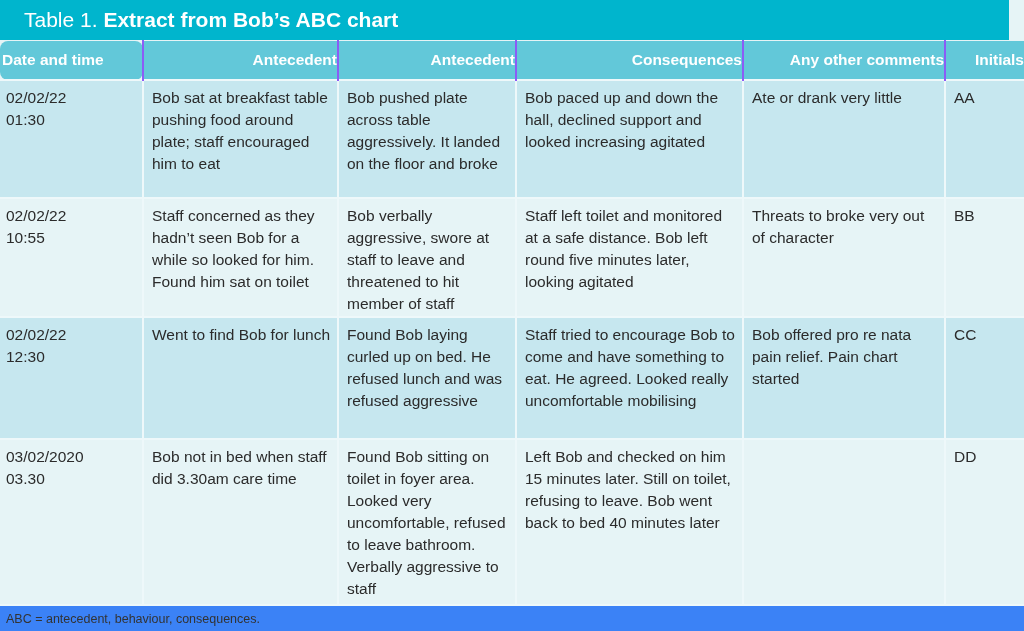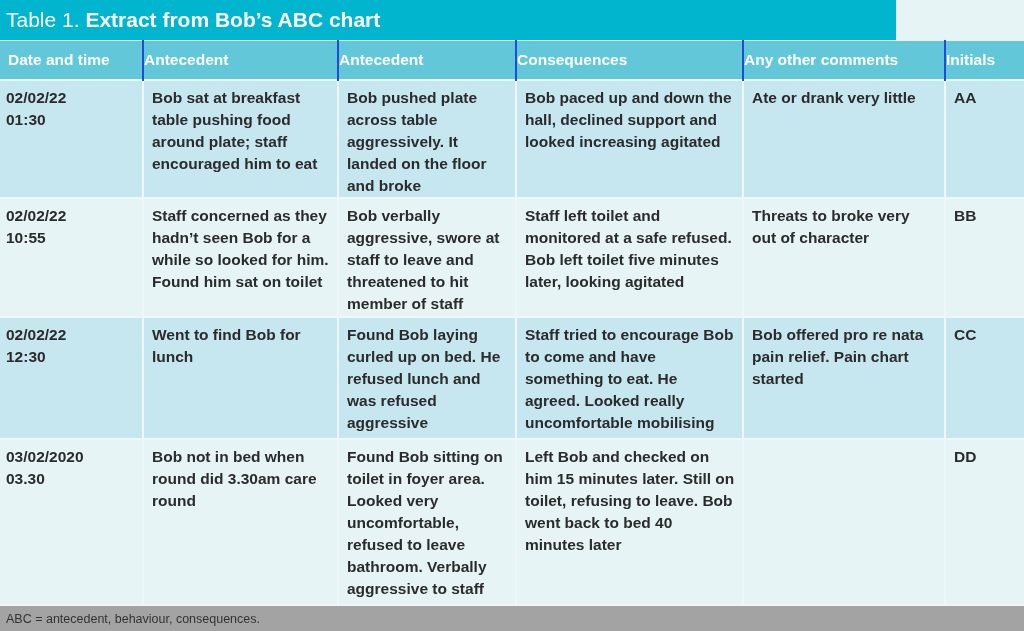--- a/index.html
+++ b/index.html
@@ -1,42 +1,42 @@
 <!DOCTYPE html>
 <html><head>
 <meta charset="utf-8">
 <style>
   * { box-sizing: border-box; margin: 0; padding: 0; }
   html, body { width: 1024px; height: 631px; overflow: hidden; background: #e6f4f6; }
   body { font-family: "Liberation Sans", "DejaVu Sans", sans-serif; color: #2b2b2b; }
   .title-bar {
-    position: absolute; left: 0; top: 0; width: 896px; height: 40px;
-    background: #00b5cd; color: #ffffff; font-size: 21px; line-height: 40px; padding-left: 6px;
+    position: absolute; left: 0; top: 0; width: 1009px; height: 40px;
+    background: #00b5cd; color: #ffffff; font-size: 21px; line-height: 40px; padding-left: 24px;
   }
   .title-prefix { font-weight: normal; }
   .title-main { font-weight: bold; }
   table {
     position: absolute; left: 0; top: 40px; width: 1024px;
     border-collapse: collapse; table-layout: fixed;
   }
   th {
     background: #62c8d9; color: #ffffff; font-weight: bold; font-size: 15.5px;
-    height: 39px; text-align: left; border-left: 2px solid #1d4ed8; border-top: 1px solid #e6f4f6;
+    height: 39px; text-align: right; border-left: 2px solid #8b5cf6; border-top: 1px solid #e6f4f6;
   }
-  th:first-child { text-align: left; padding-left: 8px; border-left: none; }
+  th:first-child { text-align: left; padding-left: 2px; border-left: none; border-radius: 8px; }
   td {
     vertical-align: top; font-size: 15.5px; line-height: 22px;
-    padding: 6px 6px 0 8px; border-left: 2px solid #eef8fa; border-top: 2px solid #eef8fa; font-weight: bold;
+    padding: 6px 6px 0 8px; border-left: 2px solid #eef8fa; border-top: 2px solid #eef8fa;
   }
   td:first-child { border-left: none; padding-left: 6px; }
   tr.row-dark td { background: #c6e7ef; }
   tr.row-light td { background: #e6f4f6; }
   .footer {
     position: absolute; left: 0; top: 604px; width: 1024px; height: 27px;
-    background: #a3a3a3; font-size: 12.5px; line-height: 27px; padding-left: 6px; color: #333;
+    background: #3b82f6; font-size: 12.5px; line-height: 27px; padding-left: 6px; color: #333;
     border-top: 2px solid #eef8fa;
   }
 </style>
 </head>
 <body>
 
 <div class="title-bar">
   <span class="title-prefix">Table 1.</span>
   <span class="title-main">Extract from Bob’s ABC chart</span>
 </div>
@@ -72,41 +72,41 @@
       <td>Ate or drank very little</td>
       <td>AA</td>
     </tr>
     <tr class="row-light" style="height:119px">
       <td>
         <div>02/02/22</div>
         <div>10:55</div>
       </td>
       <td>Staff concerned as they hadn’t seen Bob for a while so looked for him. Found him sat on toilet</td>
       <td>Bob verbally aggressive, swore at staff to leave and threatened to hit member of staff</td>
-      <td>Staff left toilet and monitored at a safe refused. Bob left toilet five minutes later, looking agitated</td>
+      <td>Staff left toilet and monitored at a safe distance. Bob left round five minutes later, looking agitated</td>
       <td>Threats to broke very out of character</td>
       <td>BB</td>
     </tr>
     <tr class="row-dark" style="height:122px">
       <td>
         <div>02/02/22</div>
         <div>12:30</div>
       </td>
       <td>Went to find Bob for lunch</td>
       <td>Found Bob laying curled up on bed. He refused lunch and was refused aggressive</td>
       <td>Staff tried to encourage Bob to come and have something to eat. He agreed. Looked really uncomfortable mobilising</td>
       <td>Bob offered pro re nata pain relief. Pain chart started</td>
       <td>CC</td>
     </tr>
     <tr class="row-light" style="height:166px">
       <td>
         <div>03/02/2020</div>
         <div>03.30</div>
       </td>
-      <td>Bob not in bed when round did 3.30am care round</td>
+      <td>Bob not in bed when staff did 3.30am care time</td>
       <td>Found Bob sitting on toilet in foyer area. Looked very uncomfortable, refused to leave bathroom. Verbally aggressive to staff</td>
       <td>Left Bob and checked on him 15 minutes later. Still on toilet, refusing to leave. Bob went back to bed 40 minutes later</td>
       <td></td>
       <td>DD</td>
     </tr>
   </tbody>
 </table>
 
 <div class="footer">ABC = antecedent, behaviour, consequences.</div>
 

